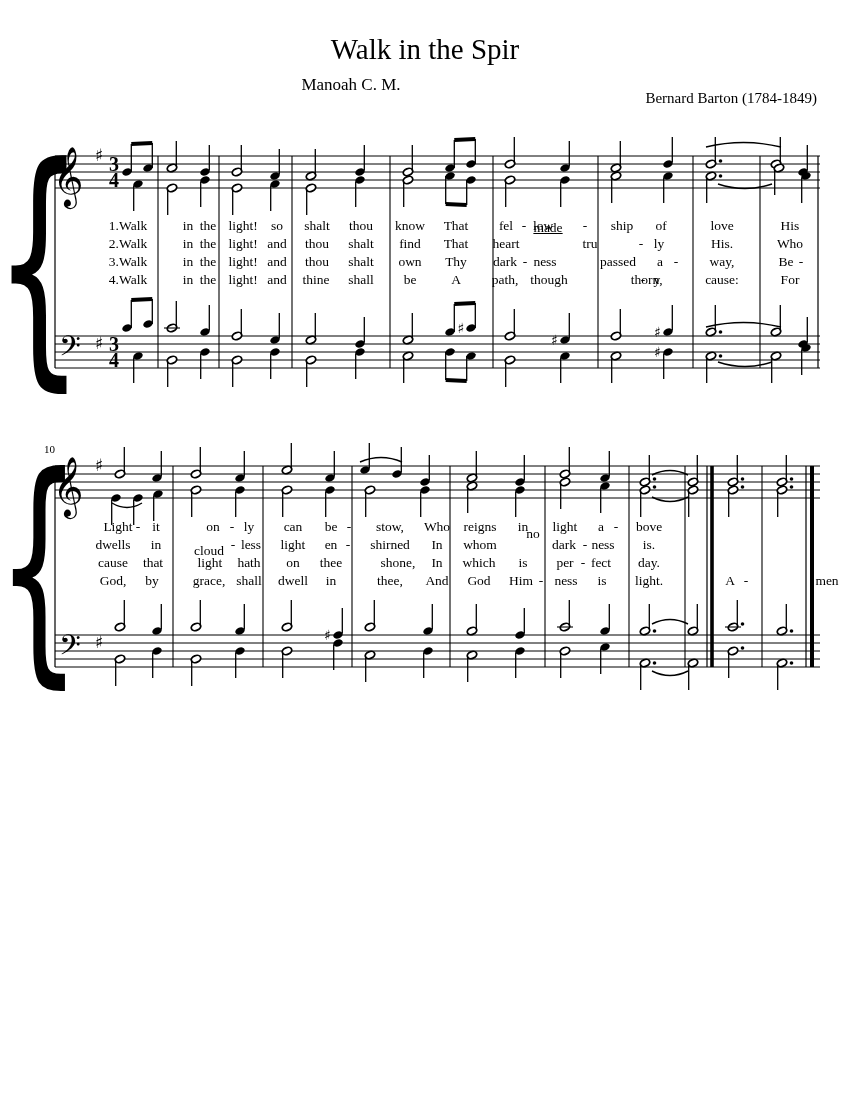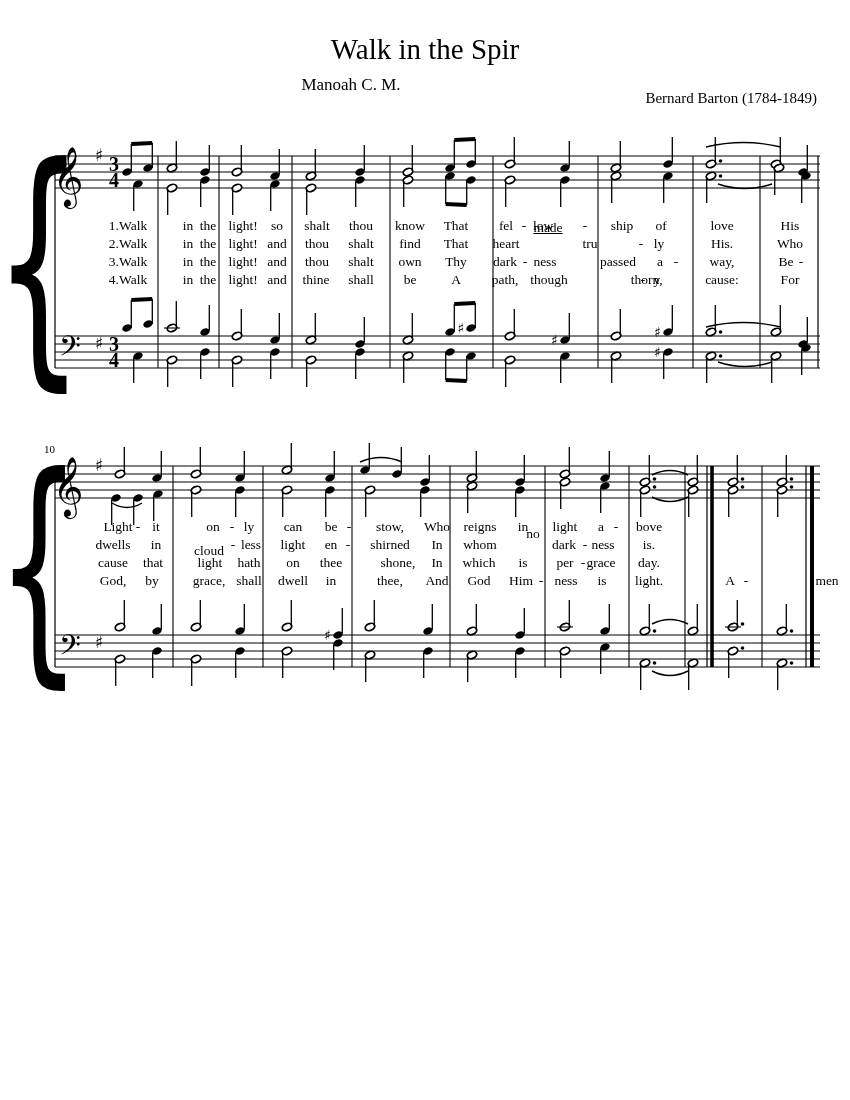--- a/index.html
+++ b/index.html
@@ -499,21 +499,21 @@
       <span class="lyric" style="left: 210px; top: 556px;">light</span>
       <span class="lyric" style="left: 249px; top: 556px;">hath</span>
       <span class="lyric" style="left: 293px; top: 556px;">on</span>
       <span class="lyric" style="left: 331px; top: 556px;">thee</span>
       <span class="lyric" style="left: 390px; top: 556px; margin-left: 8px;">shone,</span>
       <span class="lyric" style="left: 437px; top: 556px;">In</span>
       <span class="lyric" style="left: 479px; top: 556px;">which</span>
       <span class="lyric" style="left: 523px; top: 556px;">is</span>
       <span class="lyric" style="left: 565px; top: 556px;">per</span>
       <span class="lyric" style="left: 583px; top: 556px;">-</span>
-      <span class="lyric" style="left: 601px; top: 556px;">grace</span>
+      <span class="lyric" style="left: 601px; top: 556px;">fect</span>
       <span class="lyric" style="left: 649px; top: 556px;">day.</span>
       <span class="lyric" style="left: 113px; top: 574px;">God,</span>
       <span class="lyric" style="left: 152px; top: 574px;">by</span>
       <span class="lyric" style="left: 209px; top: 574px;">grace,</span>
       <span class="lyric" style="left: 249px; top: 574px;">shall</span>
       <span class="lyric" style="left: 293px; top: 574px;">dwell</span>
       <span class="lyric" style="left: 331px; top: 574px;">in</span>
       <span class="lyric" style="left: 390px; top: 574px;">thee,</span>
       <span class="lyric" style="left: 437px; top: 574px;">And</span>
       <span class="lyric" style="left: 479px; top: 574px;">God</span>

